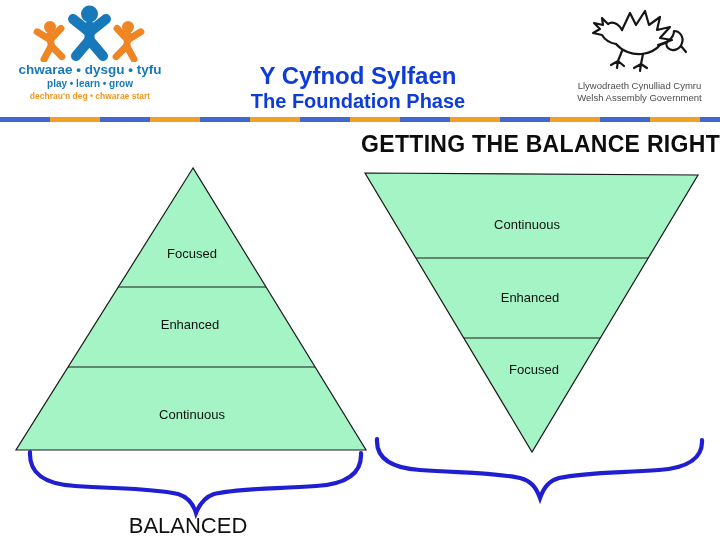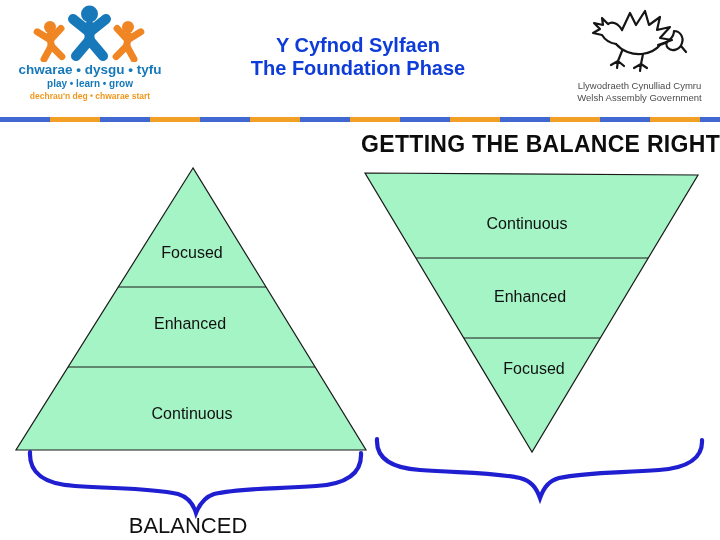--- a/index.html
+++ b/index.html
@@ -8,31 +8,31 @@
     overflow:hidden;font-family:"Liberation Sans",sans-serif;color:#111;
     margin:0 auto;
   }
   .abs{position:absolute;}
   
   .logo-block{left:10px;top:4px;width:160px;text-align:center;}
   .logo-line1{font-size:13.5px;font-weight:bold;color:#1779b9;line-height:1.15;}
   .logo-line2{font-size:10px;font-weight:bold;color:#1779b9;line-height:1.15;}
   .logo-line3{font-size:8.5px;font-weight:bold;color:#f0981e;margin-top:2px;}
   .header-title{left:233px;top:34px;width:250px;text-align:center;color:#0e3cd8;font-weight:bold;}
-  .header-title .line1{font-size:20px;}
+  .header-title .line1{font-size:24px;margin-top:28px;}
   .header-title .line2{font-size:20px;margin-top:0;}
   .gov-block{left:557px;top:80px;width:165px;text-align:center;color:#4c4c4c;
     font-size:9.5px;line-height:1.3;}
   .dash-line{left:0;top:117px;width:720px;height:5px;
     background:repeating-linear-gradient(90deg,#4068d0 0px,#4068d0 50px,#f2a025 50px,#f2a025 100px);}
   
   .slide-title{left:10px;top:131px;width:710px;text-align:right;
     font-size:23px;font-weight:bold;color:#0d0d0d;letter-spacing:.3px;}
   
-  .tri-label{font-size:16px;color:#111;white-space:nowrap;transform:translate(-50%,-50%);}
+  .tri-label{font-size:13px;color:#111;white-space:nowrap;transform:translate(-50%,-50%);}
   .caption-label{font-size:22px;color:#111;white-space:nowrap;transform:translate(-50%,-50%);}
   svg{display:block;}
   .shape-layer{left:0;top:0;}
 </style>
 </head>
 <body>
 
 <div class="canvas">
 
   <div class="abs logo-block">

